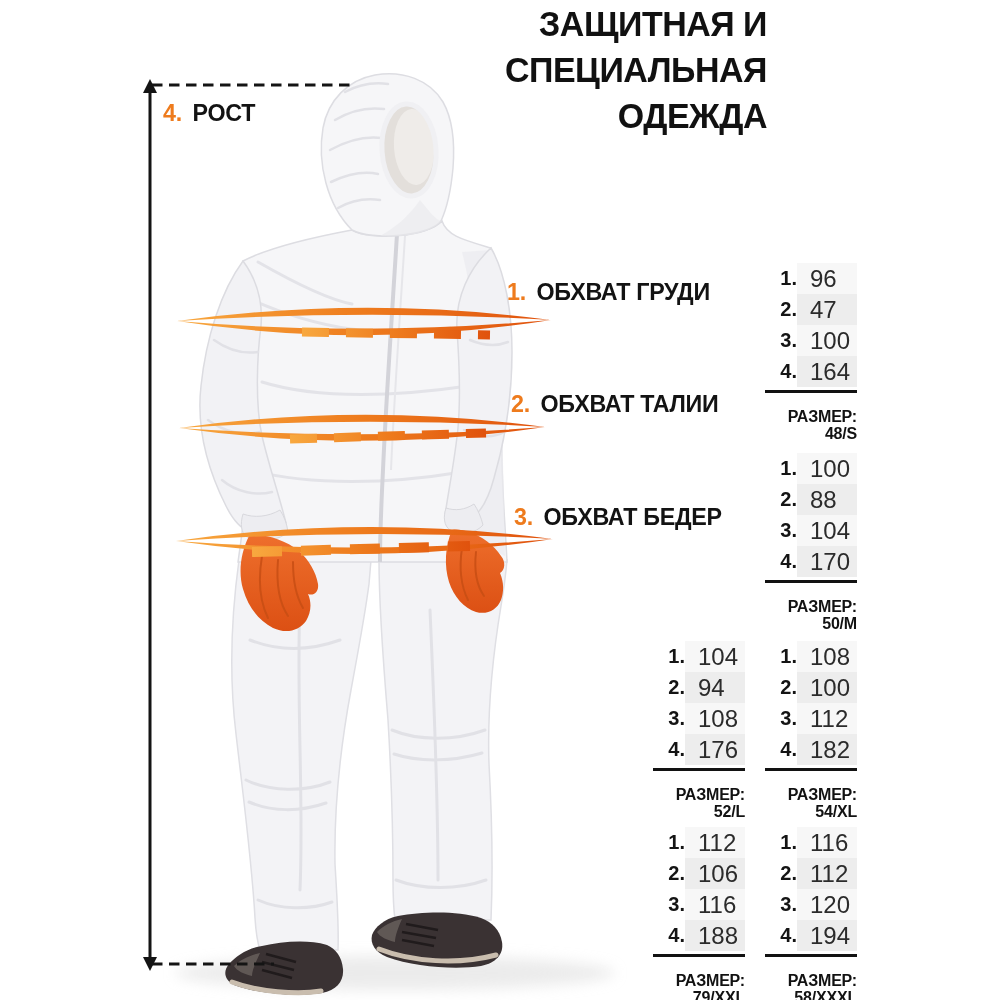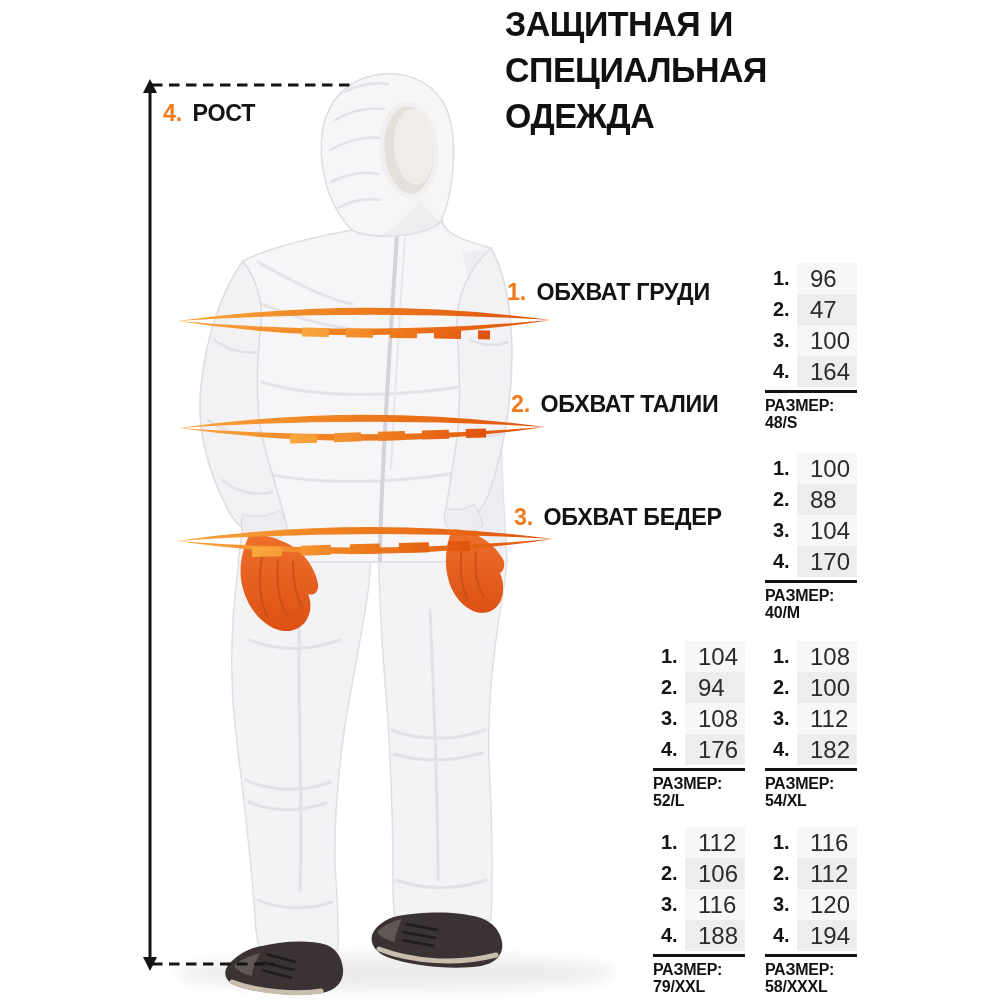--- a/index.html
+++ b/index.html
@@ -1,39 +1,39 @@
 <!DOCTYPE html>
 <html><head>
 <meta charset="utf-8">
 <style>
   html,body{margin:0;padding:0;background:#fff;}
   .canvas{
     position:relative;width:1000px;height:1000px;background:#ffffff;overflow:hidden;
-    font-family:"Liberation Sans",sans-serif;color:#141414;
+    font-family:"Liberation Sans",sans-serif;color:#141414;text-align:right;
   }
   
   .title{
     position:absolute;left:505px;top:1px;font-size:35px;line-height:46px;font-weight:800;
     letter-spacing:-0.5px;color:#111;transform:scaleX(.97);transform-origin:0 0;white-space:nowrap;
   }
   
   .m-label{
     position:absolute;display:flex;gap:11px;font-size:24px;font-weight:800;letter-spacing:-0.3px;
     color:#131313;white-space:nowrap;transform:scaleX(.97);transform-origin:0 0;
   }
   .m-label .num{color:#EE7B1D;}
   
   .size-table{position:absolute;width:92px;}
   .s-row{display:flex;height:31px;align-items:center;}
   .s-num{width:32px;padding-left:8px;box-sizing:border-box;font-weight:800;font-size:20px;color:#141414;flex:none;}
   .s-val{flex:1;height:31px;display:flex;align-items:center;padding-left:13px;font-size:24px;color:#2b2b2b;}
   .s-row:nth-child(odd) .s-val{background:#f7f7f7;}
   .s-row:nth-child(even) .s-val{background:#ededed;}
   .s-div{height:3px;background:#121212;margin-top:3px;}
-  .s-cap{margin-top:4px;font-weight:800;font-size:16px;line-height:17px;color:#121212;letter-spacing:-0.2px;}
+  .s-cap{margin-top:15px;font-weight:800;font-size:16px;line-height:17px;color:#121212;letter-spacing:-0.2px;}
   svg{position:absolute;left:0;top:0;}
 </style>
 </head>
 <body>
 
 <div class="canvas">
 
   <svg width="1000" height="1000" viewBox="0 0 1000 1000" aria-hidden="true">
     <defs>
       <linearGradient id="bandG" x1="0" y1="0" x2="1" y2="0">
@@ -238,21 +238,21 @@
         <span class="s-num">3.</span>
         <span class="s-val">104</span>
       </div>
     <div class="s-row">
         <span class="s-num">4.</span>
         <span class="s-val">170</span>
       </div>
     <div class="s-div"></div>
     <div class="s-cap">
         <div>РАЗМЕР:</div>
-        <div>40/M</div>
+        <div>50/M</div>
       </div>
   </div>
 
   <div class="size-table" style="left:653px;top:641px">
     <div class="s-row">
         <span class="s-num">1.</span>
         <span class="s-val">104</span>
       </div>
     <div class="s-row">
         <span class="s-num">2.</span>

